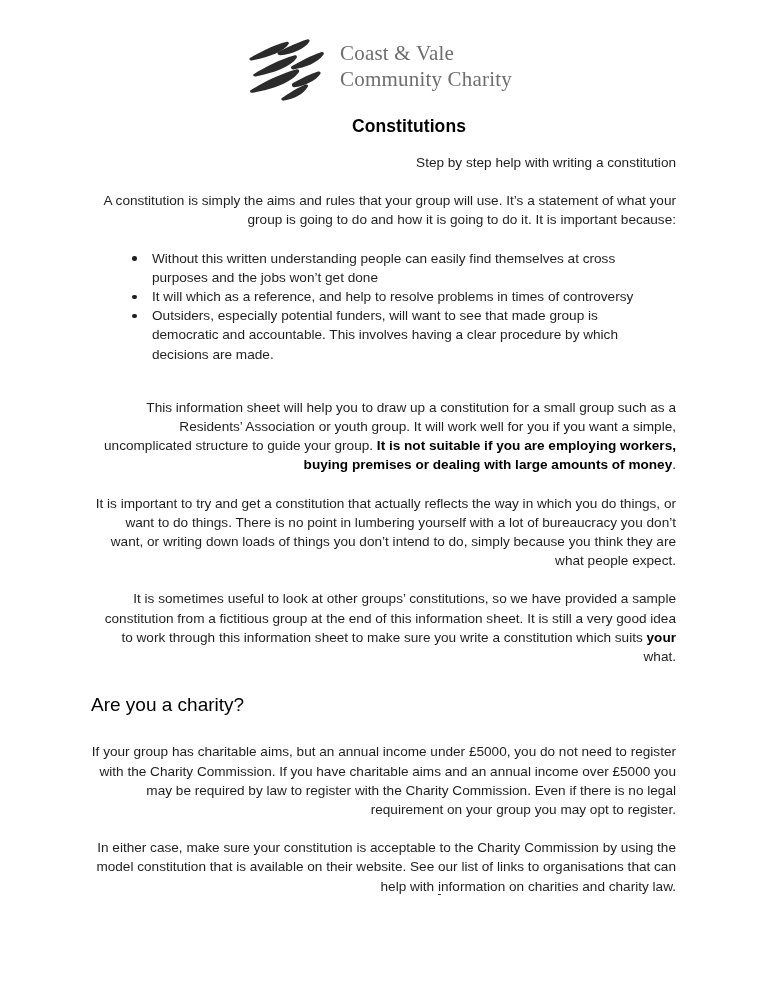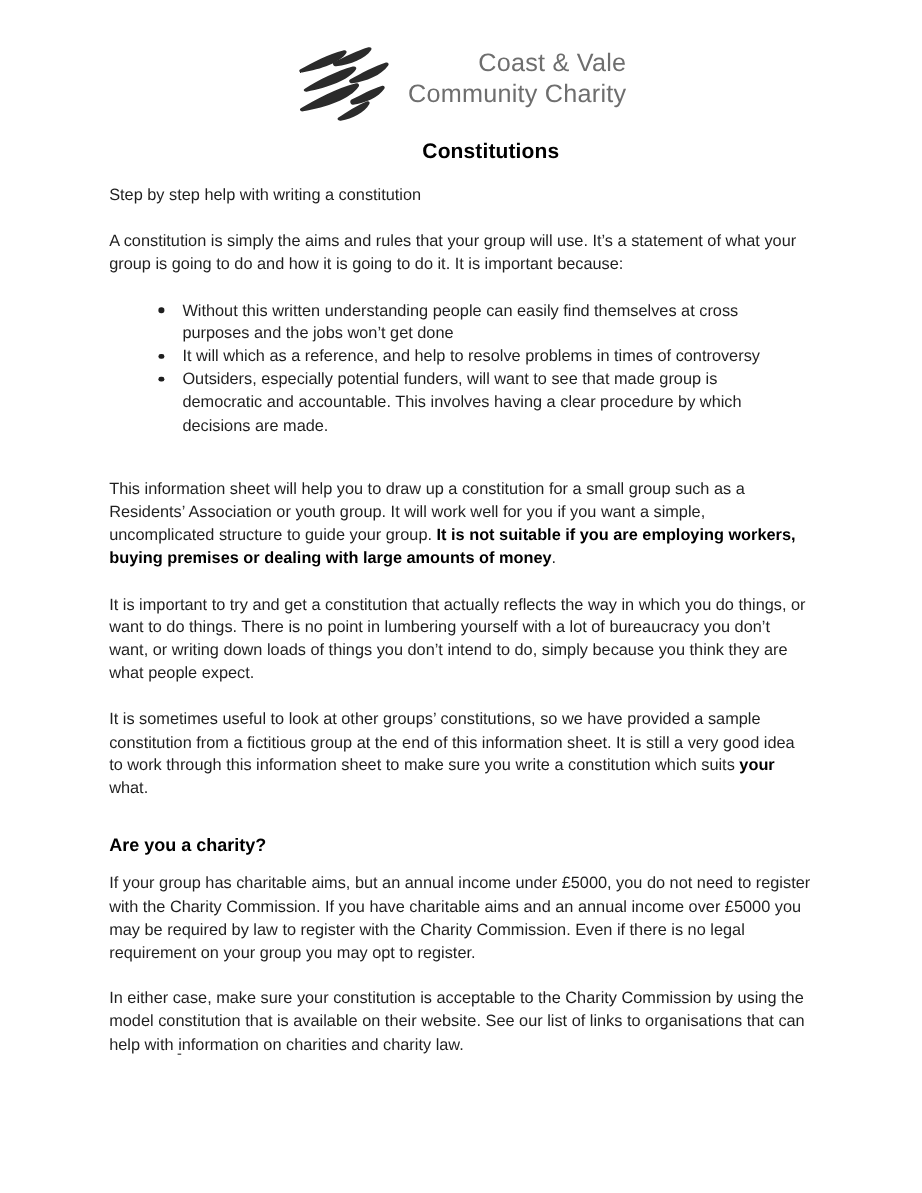--- a/index.html
+++ b/index.html
@@ -37,27 +37,26 @@
     left: 0;
     top: 2px;
     width: 82px;
     height: 66px;
   }
   .logo-text {
     position: absolute;
     left: 92px;
     top: 6px;
     color: #6e6e6e;
-    font-family: Liberation Sans, sans-serif;
+    font-family: Liberation Serif, serif;
     font-size: 21px;
     line-height: 26px;
     font-weight: 400;
     letter-spacing: 0.2px;
     white-space: nowrap;
-    text-align: right;
   }
   .logo-text .lt-line { display: block; }
 
   
   .doc-title {
     position: absolute;
     left: 0;
     top: 116px;
     width: 768px;
     text-align: center;
@@ -74,32 +73,32 @@
     left: 91px;
     top: 153px;
     width: 585px;
   }
 
   p.para {
     margin: 0 0 19px 0;
     font-size: 13.6px;
     line-height: 19.2px;
     color: #1f1f1f;
-    text-align: left;
+    text-align: right;
   }
   .spacer-19 { height: 19px; }
   .spacer-10 { height: 10px; }
 
   b, strong { font-weight: bold; color: #000; }
 
   h2.section-head {
-    margin: 0 0 12px 0;
-    font-size: 15px;
+    margin: 0 0 28px 0;
+    font-size: 19px;
     line-height: 19.2px;
-    font-weight: bold;
+    font-weight: normal;
     color: #000000;
   }
 
   
   ul.bullets {
     margin: 15px;
     padding: 0 0 0 46px;
     list-style: none;
   }
   ul.bullets li {

